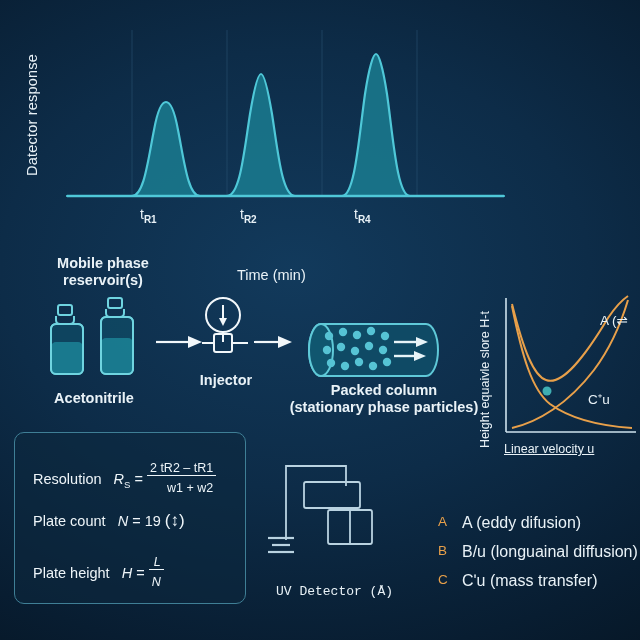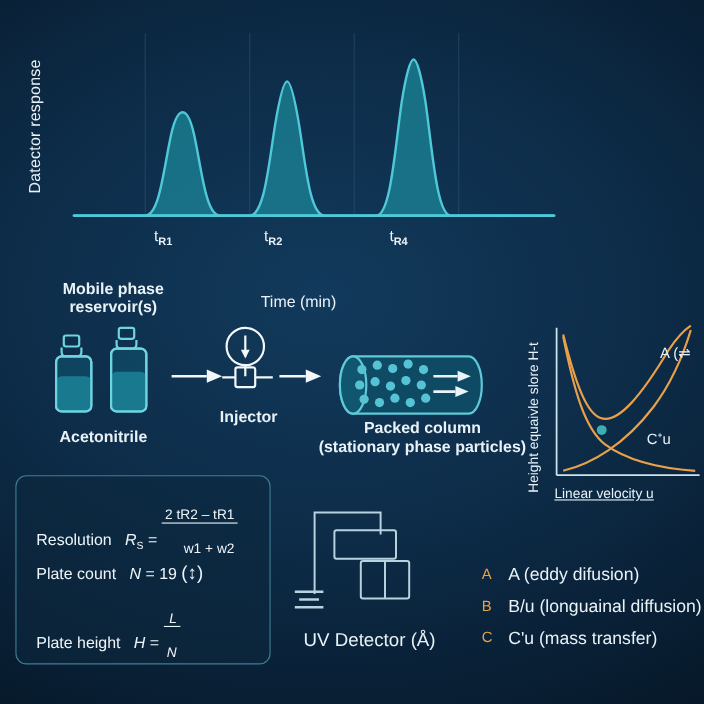--- a/index.html
+++ b/index.html
@@ -99,32 +99,33 @@
   }
   .eq-name { font-style: normal; }
   .frac {
     display: inline-block;
     vertical-align: middle;
     text-align: right;
     font-size: 12.5px;
     line-height: 14px;
   }
   .frac .num { display: block; padding: 0 3px; }
-  .frac .den { display: block; border-top: 1.2px solid #eef5f9; padding: 16px 3px; }
+  .frac .den { display: block; border-top: 1.2px solid #eef5f9; padding: 5px 3px; }
   .ital { font-style: italic; }
   sub { font-size: 9.5px; }
 
   
   #uvdet { left: 262px; top: 430px; width: 180px; height: 175px; }
   #uv-caption {
     position: absolute;
     left: 14px;
-    top: 142px;
-    font-size: 17px;
-    color: #e9f2f7;
+    top: 154px;
+    font-size: 13px;
+    color: #e9f2f7;
+    font-family: Liberation Mono, monospace;
   }
 
   
   #legend { left: 432px; top: 510px; width: 208px; height: 100px; }
   .legend-row { position: absolute; font-size: 16px; color: #e9f2f7; white-space: nowrap; }
   .legend-key { position: absolute; font-size: 13.5px; color: #e8a04a; }
 </style>
 </head>
 <body>
 

